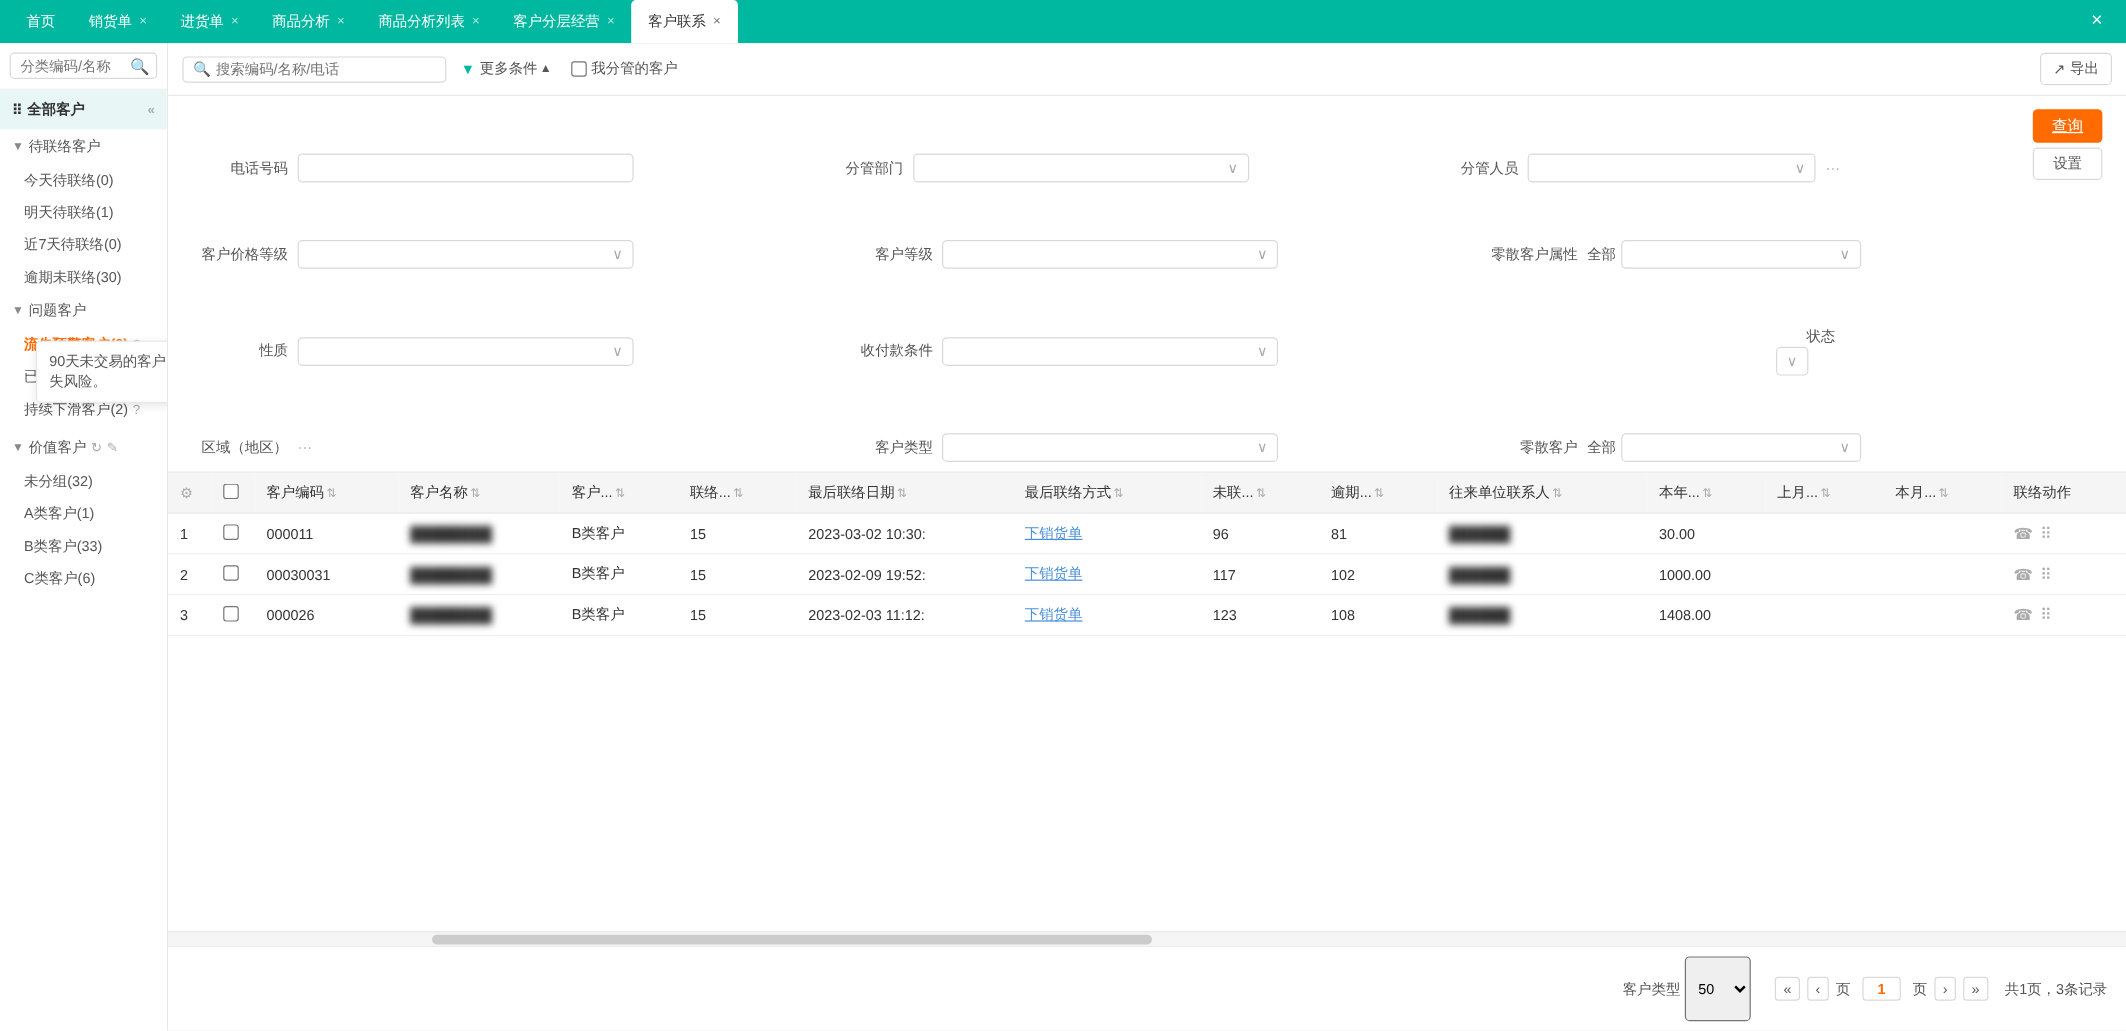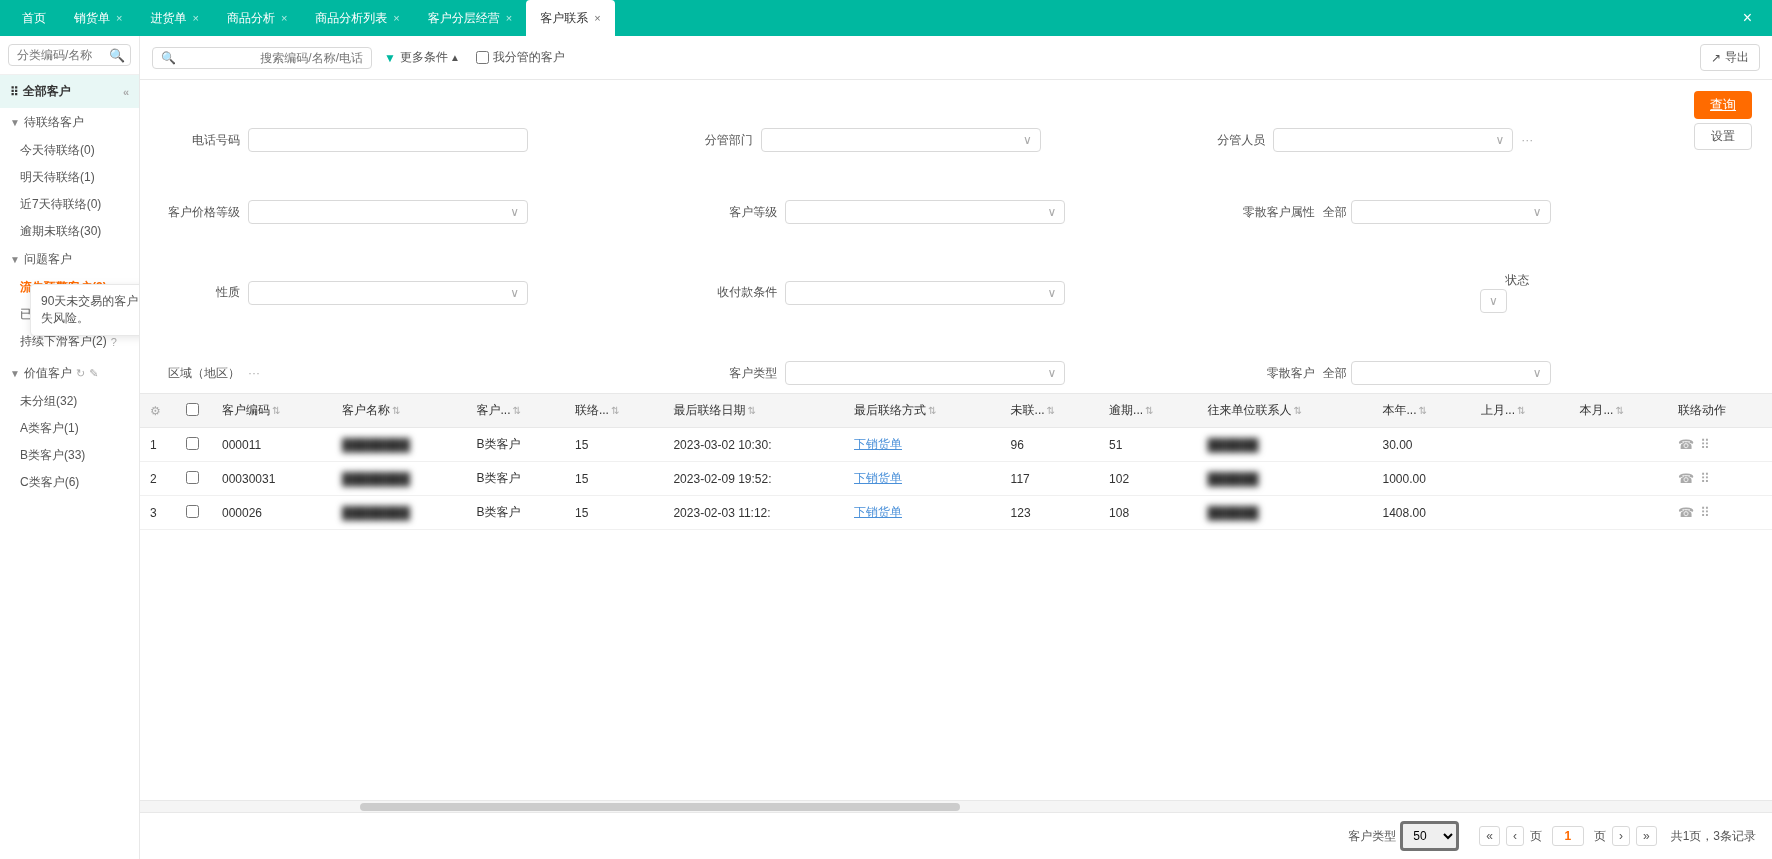--- a/index.html
+++ b/index.html
@@ -141,21 +141,20 @@
       padding: 3px 8px;
       width: 220px;
       background: #fff;
     }
     .search-input-wrap input {
       border: none;
       outline: none;
       width: 100%;
       font-size: 12px;
       color: #15803d;
-      text-align: right;
     }
     .search-input-wrap .s-icon { color: #ff7a00; margin-right: 4px; }
     .more-conditions {
       display: flex;
       align-items: center;
       margin-left: 12px;
       color: #555;
       cursor: pointer;
     }
     .more-conditions .filter-icon { color: #00b8a0; margin-right: 4px; }
@@ -306,23 +305,23 @@
       align-items: center;
       justify-content: flex-end;
     }
     .pagination-bar .per-page {
       display: flex;
       align-items: center;
       margin-right: 16px;
       color: #555;
     }
     .per-page-select {
-      border: 3px solid #737373;
-      border-radius: 4px;
-      padding: 4px 6px;
+      border: 1px solid #737373;
+      border-radius: 4px;
+      padding: 18px 6px;
       margin: 0 4px;
       cursor: pointer;
     }
     .page-nav { display: flex; align-items: center; gap: 6px; color: #555; }
     .page-nav .page-btn {
       border: 1px solid #d9d9d9;
       border-radius: 3px;
       padding: 2px 6px;
       cursor: pointer;
       background: #fff;
@@ -615,21 +614,21 @@
         <tr>
       <td>1</td>
       <td><input type="checkbox" style=""></td>
       <td>000011</td>
       <td><span class="blurred">████████</span></td>
       <td>B类客户</td>
       <td>15</td>
       <td>2023-03-02 10:30:</td>
       <td><span class="link-text">下销货单</span></td>
       <td>96</td>
-      <td>51</td>
+      <td>81</td>
       <td><span class="blurred">██████</span></td>
       <td>30.00</td>
       <td></td>
       <td></td>
       <td>
         <div class="action-icons">
           <span class="action-icon">☎</span>
           <span class="action-icon">⠿</span>
         </div>
       </td>

